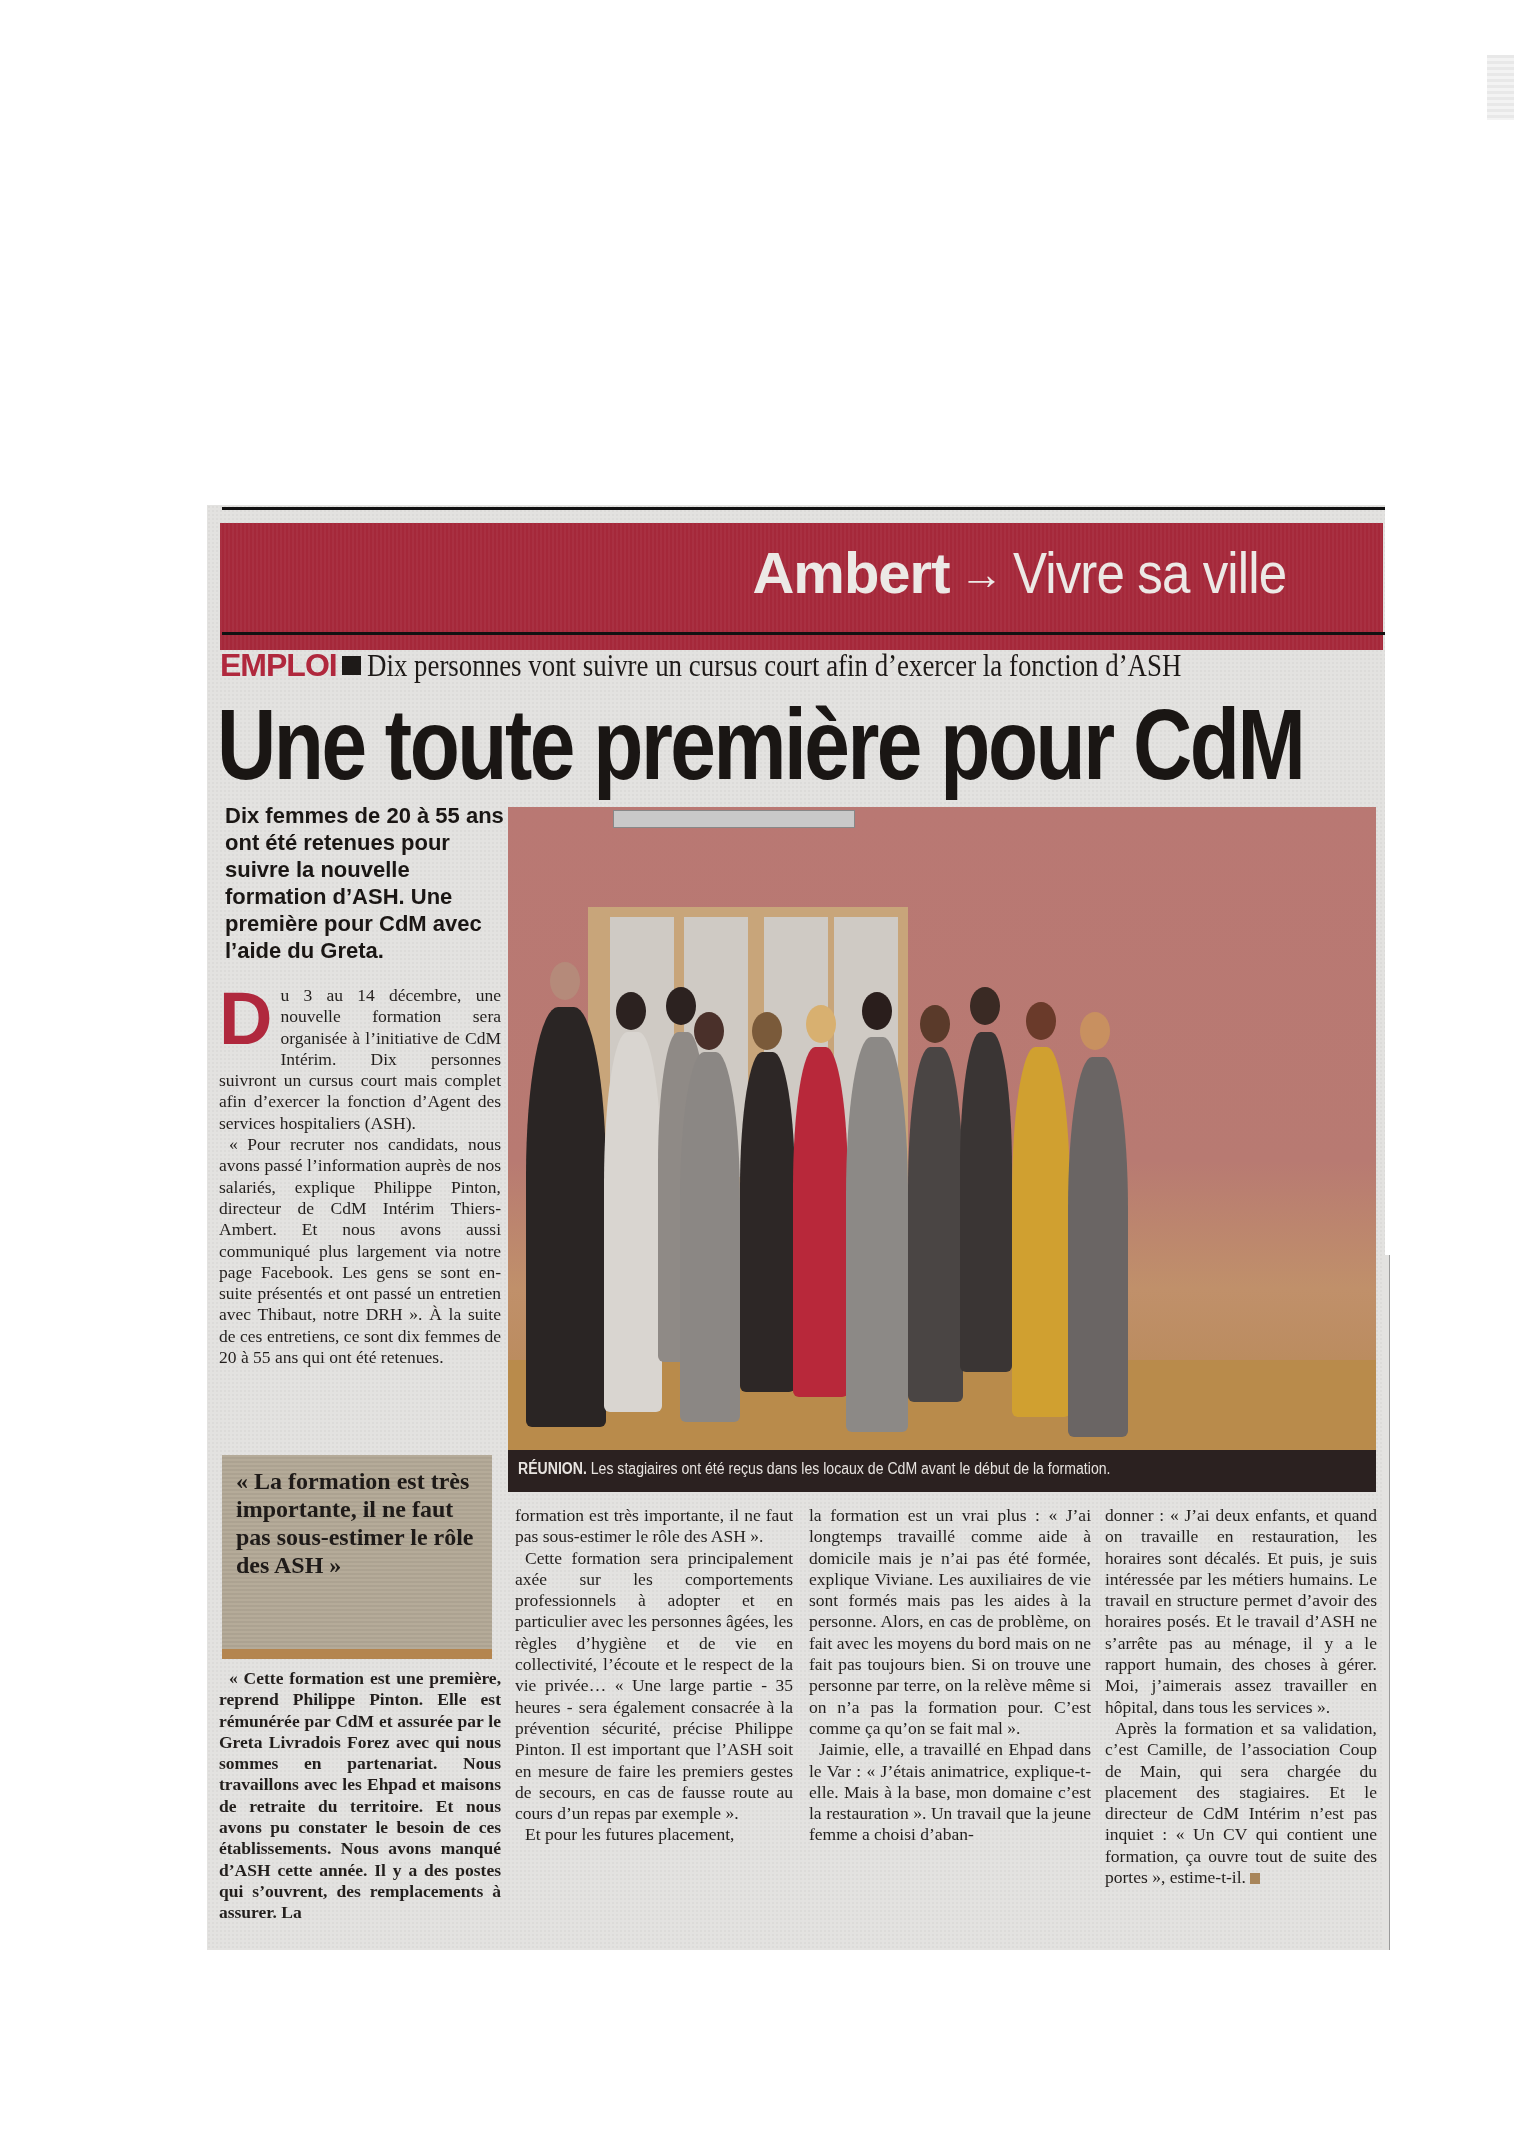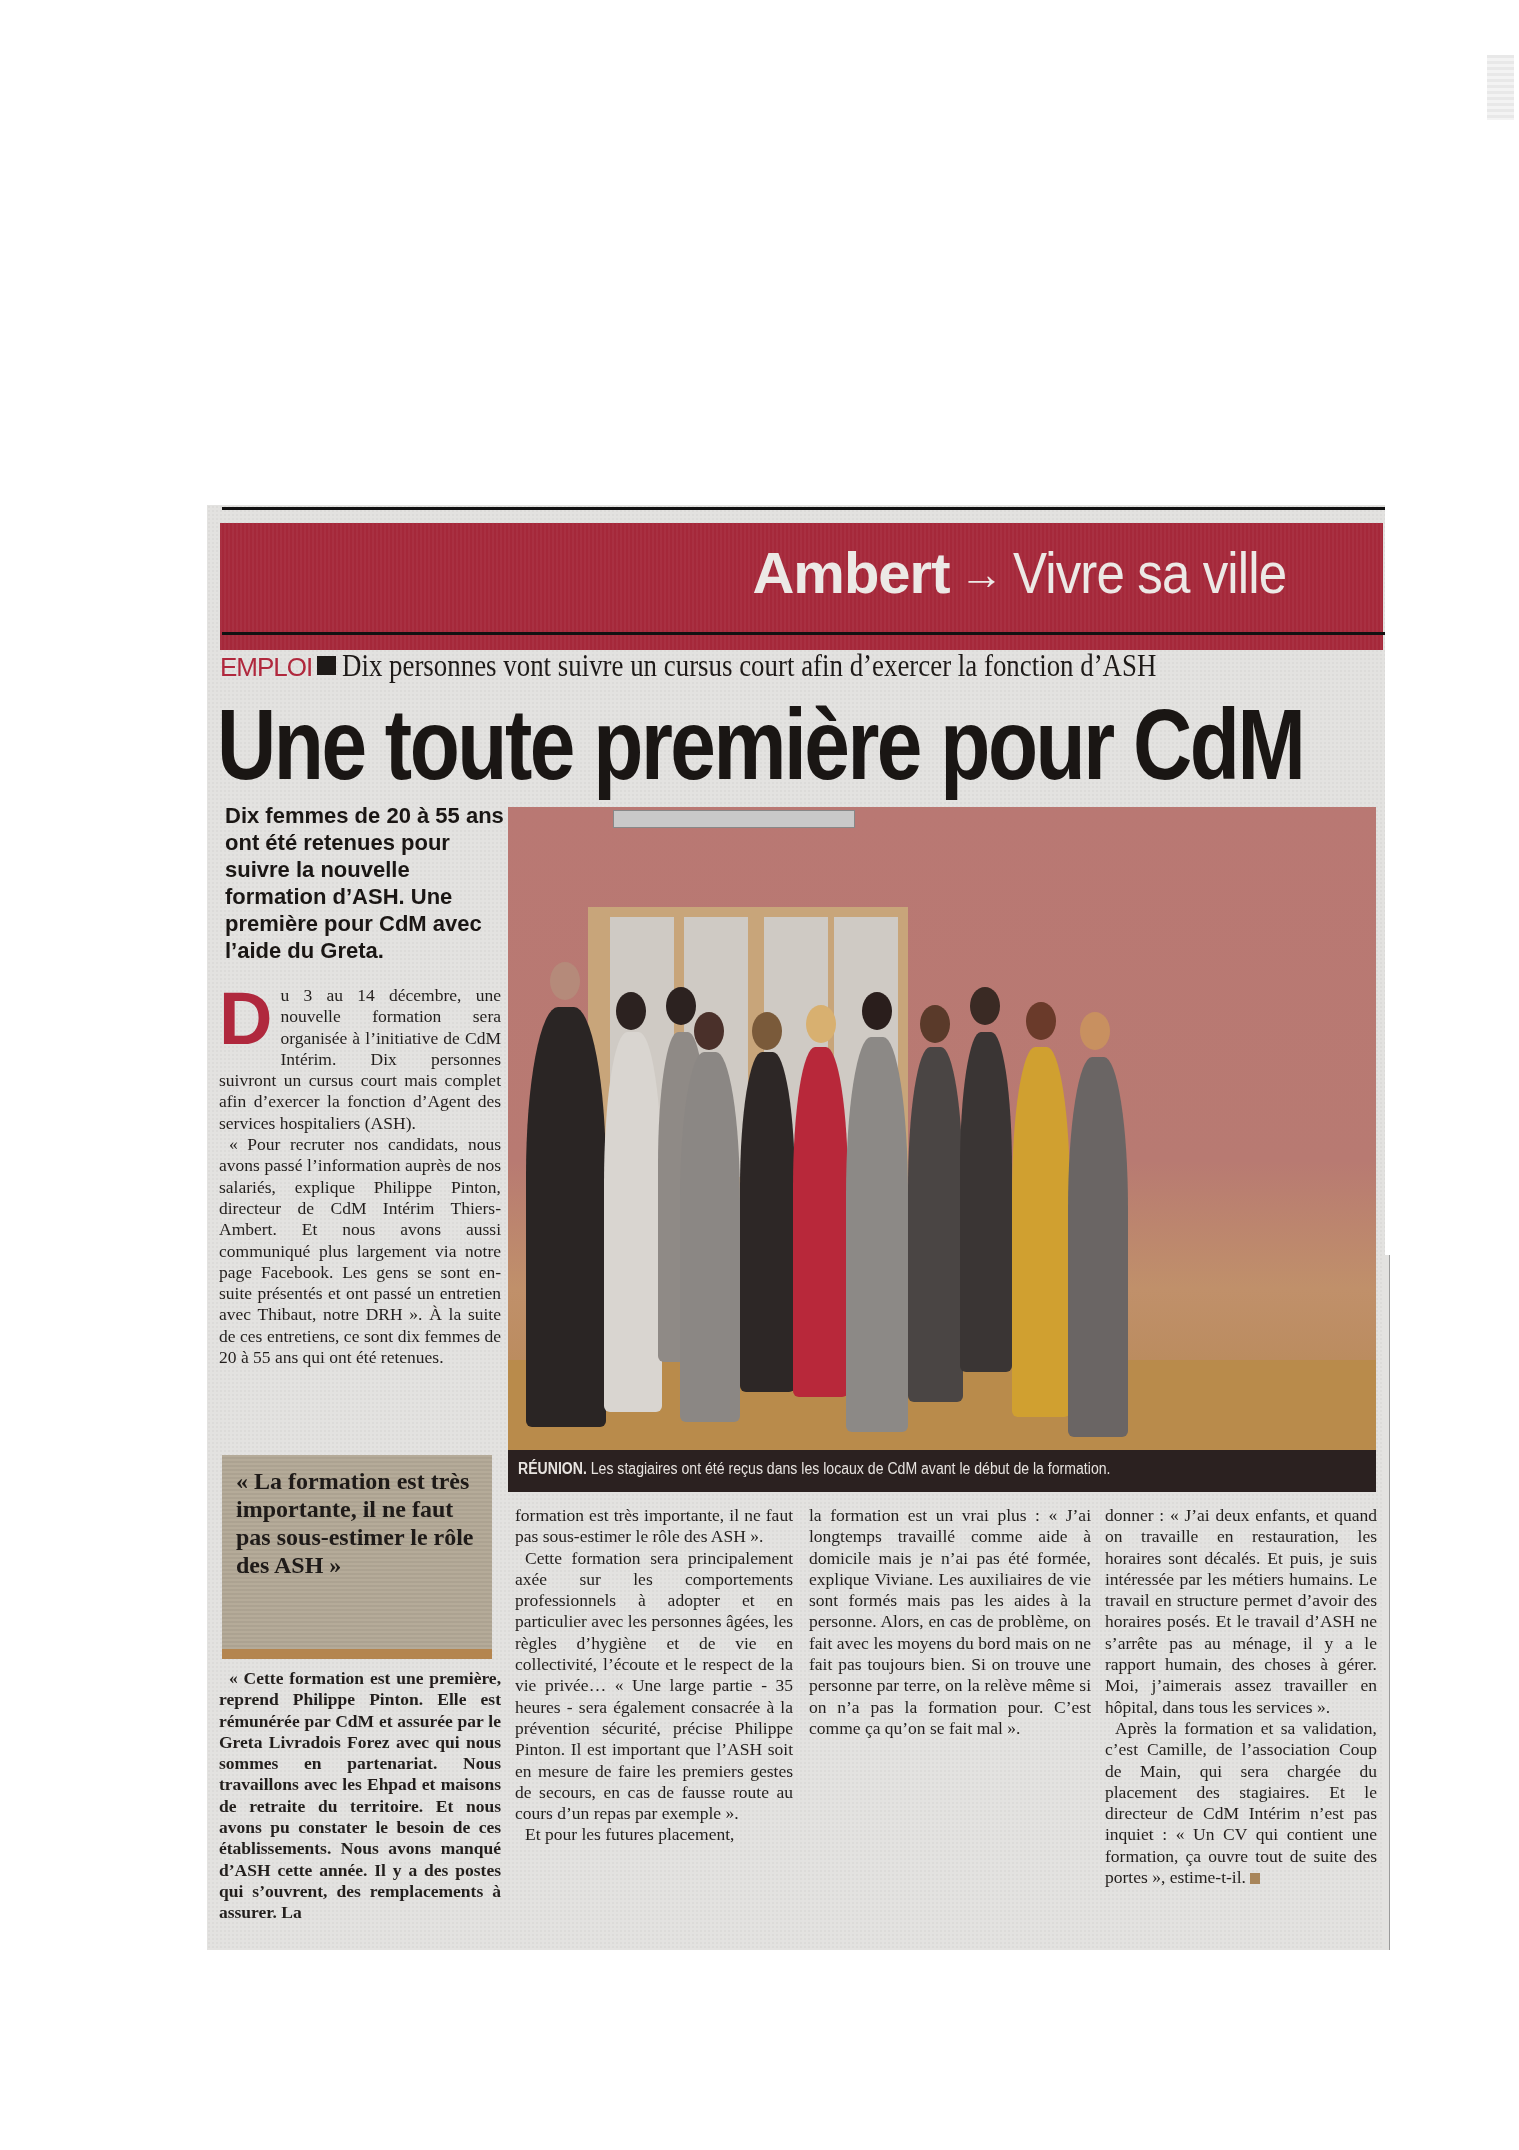--- a/index.html
+++ b/index.html
@@ -15,21 +15,21 @@
   .top-rule { position:absolute; left:15px; top:2px; width:1163px; height:3px; background:#111; }
   .banner { position:absolute; left:13px; top:18px; width:1163px; height:127px; background:#a5283a;
          background-image:repeating-linear-gradient(90deg, rgba(255,255,255,0.04) 0 2px, transparent 2px 4px); }
   .banner-title { position:absolute; right:60px; top:18px; font-family:"Liberation Sans", sans-serif;
          color:#ece9e6; font-size:58px; line-height:64px; letter-spacing:-1px; white-space:nowrap; }
   .banner-title .city { font-weight:bold; }
   .banner-title .arrow { font-weight:bold; font-size:44px; margin:0 10px; vertical-align:4px; }
   .banner-title .section { font-weight:normal; transform:scaleX(0.88); display:inline-block; transform-origin:left; }
   .rule2 { position:absolute; left:15px; top:127px; width:1163px; height:3px; background:#111; }
   .kicker { position:absolute; left:13px; top:142px; white-space:nowrap; font-size:32px; line-height:36px; }
-  .kicker .tag { font-family:"Liberation Sans", sans-serif; font-weight:normal; color:#b0283d; font-size:26px; letter-spacing:-1px; }
+  .kicker .tag { font-family:"Liberation Sans", sans-serif; font-weight:bold; color:#b0283d; font-size:32px; letter-spacing:-1px; }
   .kicker .square { display:inline-block; width:19px; height:19px; background:#1e1a18; margin:0 6px 0 5px; vertical-align:1px; }
   .kicker .text { display:inline-block; transform:scaleX(0.84); transform-origin:left; }
   .headline { position:absolute; left:10px; top:183px; font-family:"Liberation Sans", sans-serif; font-weight:bold;
          font-size:100px; line-height:112px; letter-spacing:-3px; white-space:nowrap; transform:scaleX(0.82); transform-origin:left; color:#1a1614; }
   .lead { position:absolute; left:18px; top:297px; width:290px; font-family:"Liberation Sans", sans-serif; font-weight:bold;
          font-size:22px; line-height:27px; color:#1a1614; }
   .body-col { position:absolute; font-size:17.5px; line-height:21.3px; text-align:justify; color:#221e1c; hyphens:manual; }
   .body-col p { margin:0; text-indent:10px; }
   .body-col p.no-indent { text-indent:0; }
   .dropcap { float:left; font-family:"Liberation Sans", sans-serif; font-weight:bold; color:#b0283d;
@@ -128,20 +128,21 @@
   </div>
 
   <div class="body-col" style="left:308px; top:1000px; width:278px;">
     <p class="no-indent">formation est très importante, il ne faut pas sous-estimer le rôle des ASH ».</p>
     <p>Cette formation sera principa­lement axée sur les comporte­ments professionnels à adopter et en particulier avec les per­sonnes âgées, les règles d’hygiè­ne et de vie en collectivité, l’écoute et le respect de la vie privée… « Une large partie - 35 heures - sera également consacrée à la prévention sécu­rité, précise Philippe Pinton. Il est important que l’ASH soit en mesure de faire les premiers gestes de secours, en cas de fausse route au cours d’un repas par exemple ».</p>
     <p>Et pour les futures placement,</p>
   </div>
 
   <div class="body-col" style="left:602px; top:1000px; width:282px;">
     <p class="no-indent">la formation est un vrai plus : « J’ai longtemps travaillé com­me aide à domicile mais je n’ai pas été formée, explique Vivia­ne. Les auxiliaires de vie sont formés mais pas les aides à la personne. Alors, en cas de pro­blème, on fait avec les moyens du bord mais on ne fait pas tou­jours bien. Si on trouve une per­sonne par terre, on la relève même si on n’a pas la formation pour. C’est comme ça qu’on se fait mal ».</p>
+    <p>Jaimie, elle, a travaillé en Eh­pad dans le Var : « J’étais ani­matrice, explique-t-elle. Mais à la base, mon domaine c’est la restauration ». Un travail que la jeune femme a choisi d’aban-</p>
   </div>
 
   <div class="body-col" style="left:898px; top:1000px; width:272px;">
     <p class="no-indent">donner : « J’ai deux enfants, et quand on travaille en restaura­tion, les horaires sont décalés. Et puis, je suis intéressée par les métiers humains. Le travail en structure permet d’avoir des ho­raires posés. Et le travail d’ASH ne s’arrête pas au ménage, il y a le rapport humain, des choses à gérer. Moi, j’aimerais assez tra­vailler en hôpital, dans tous les services ».</p>
     <p><span>Après la formation et sa vali­dation, c’est Camille, de l’asso­ciation Coup de Main, qui sera chargée du placement des sta­giaires. Et le directeur de CdM Intérim n’est pas inquiet : « Un CV qui contient une formation, ça ouvre tout de suite des por­tes », estime-t-il.</span><span class="endmark"></span></p>
   </div>
 </div>
 <div class="paper-ext"></div>
 
 </body></html>

